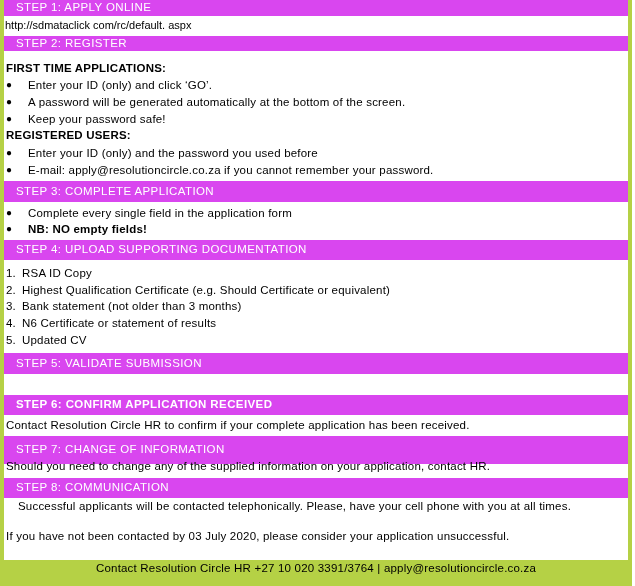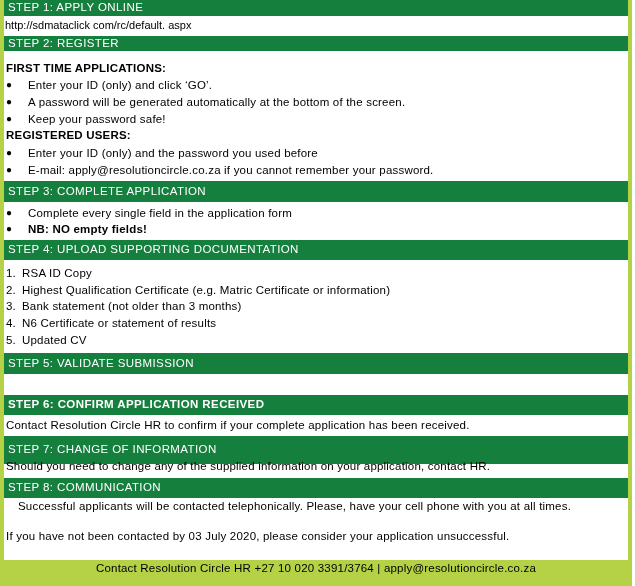--- a/index.html
+++ b/index.html
@@ -1,21 +1,21 @@
 <!DOCTYPE html>
 <html><head>
 <meta charset="utf-8">
 <style>
   html, body { margin:0; padding:0; background:#ffffff; }
   body { width:635px; height:586px; position:relative; overflow:hidden;
          font-family:"Liberation Sans", "DejaVu Sans", sans-serif; color:#000; }
   .frame { position:absolute; left:0; top:0; width:632px; height:586px; background:#b5d145; }
   .inner { position:absolute; left:4px; top:0; width:624px; height:560px; background:#ffffff; }
-  .hdr { position:absolute; left:0; width:624px; background:#15803d; color:#fff;
-         font-size:11.5px; letter-spacing:0.4px; line-height:1; box-sizing:border-box; padding-left:4px;
+  .hdr { position:absolute; left:0; width:624px; background:#d946ef; color:#fff;
+         font-size:11.5px; letter-spacing:0.4px; line-height:1; box-sizing:border-box; padding-left:12px;
          display:flex; align-items:center; }
   .txt { position:absolute; left:2px; font-size:11.5px; line-height:16.5px; letter-spacing:0.2px; white-space:nowrap; }
   .bold { font-weight:bold; }
   .bullet { display:flex; align-items:center; }
   .bullet .dot { width:22px; display:inline-block; font-size:10px; }
   .num { display:flex; }
   .num .n { width:16px; display:inline-block; }
   .footer { position:absolute; left:0; top:560px; width:632px; height:16px; display:flex; align-items:center; justify-content:center;
             font-size:11.5px; letter-spacing:0.2px; color:#000; }
 </style>
@@ -70,21 +70,21 @@
 
   <div class="hdr" style="top:240px;height:20px;">
     <span>STEP 4: UPLOAD SUPPORTING DOCUMENTATION</span>
   </div>
   <div class="txt num" style="top:265px;">
     <span class="n">1.</span>
       <span>RSA ID Copy</span>
   </div>
   <div class="txt num" style="top:282px;">
     <span class="n">2.</span>
-      <span>Highest Qualification Certificate (e.g. Matric Certificate or information)</span>
+      <span>Highest Qualification Certificate (e.g. Should Certificate or equivalent)</span>
   </div>
   <div class="txt num" style="top:298px;">
     <span class="n">3.</span>
       <span>Bank statement (not older than 3 months)</span>
   </div>
   <div class="txt num" style="top:315px;">
     <span class="n">4.</span>
       <span>N6 Certificate or statement of results</span>
   </div>
   <div class="txt num" style="top:332px;">

